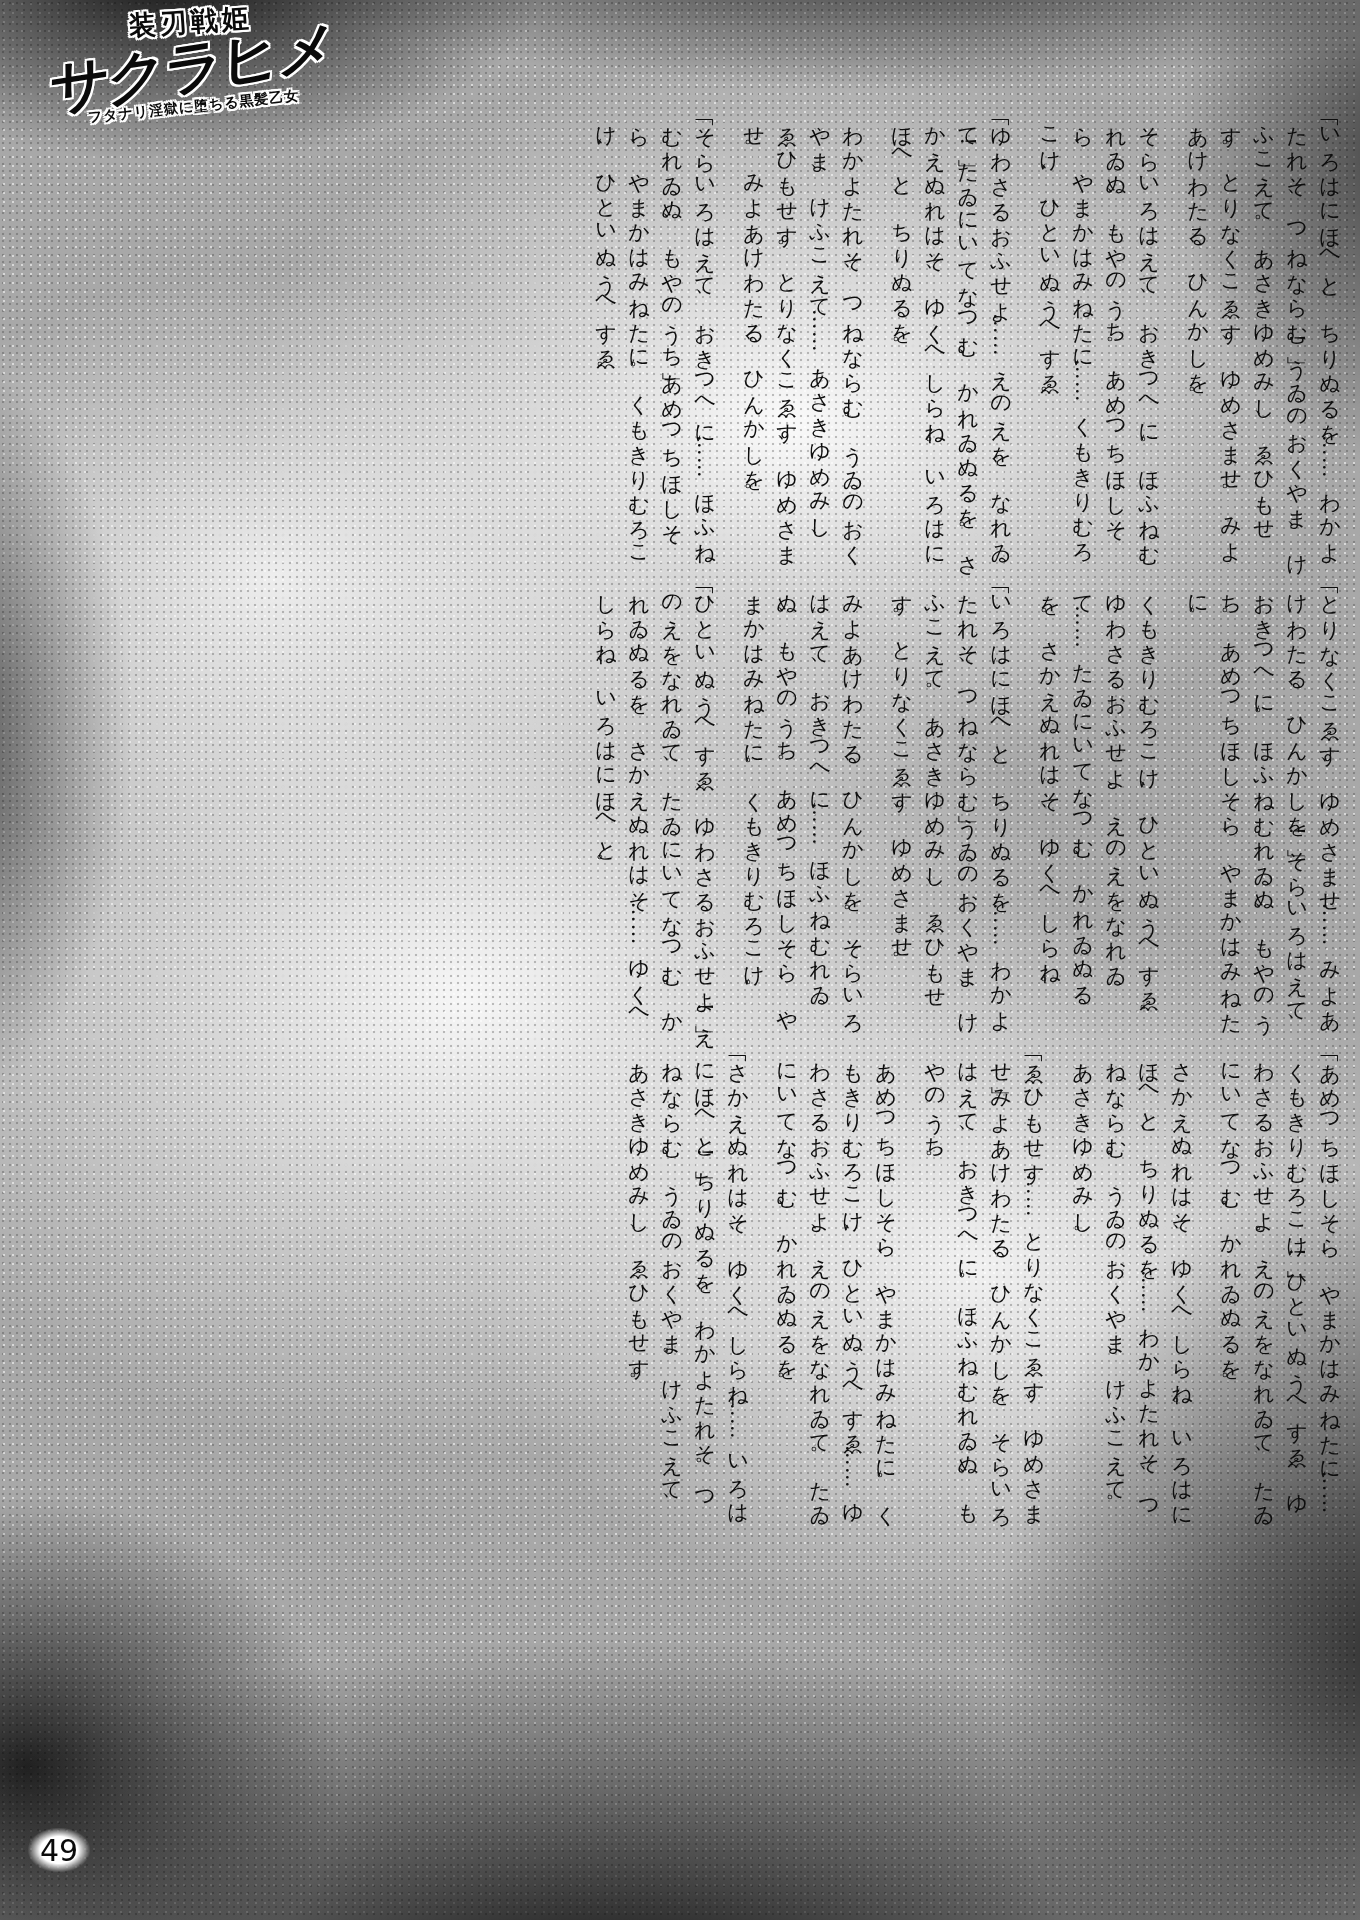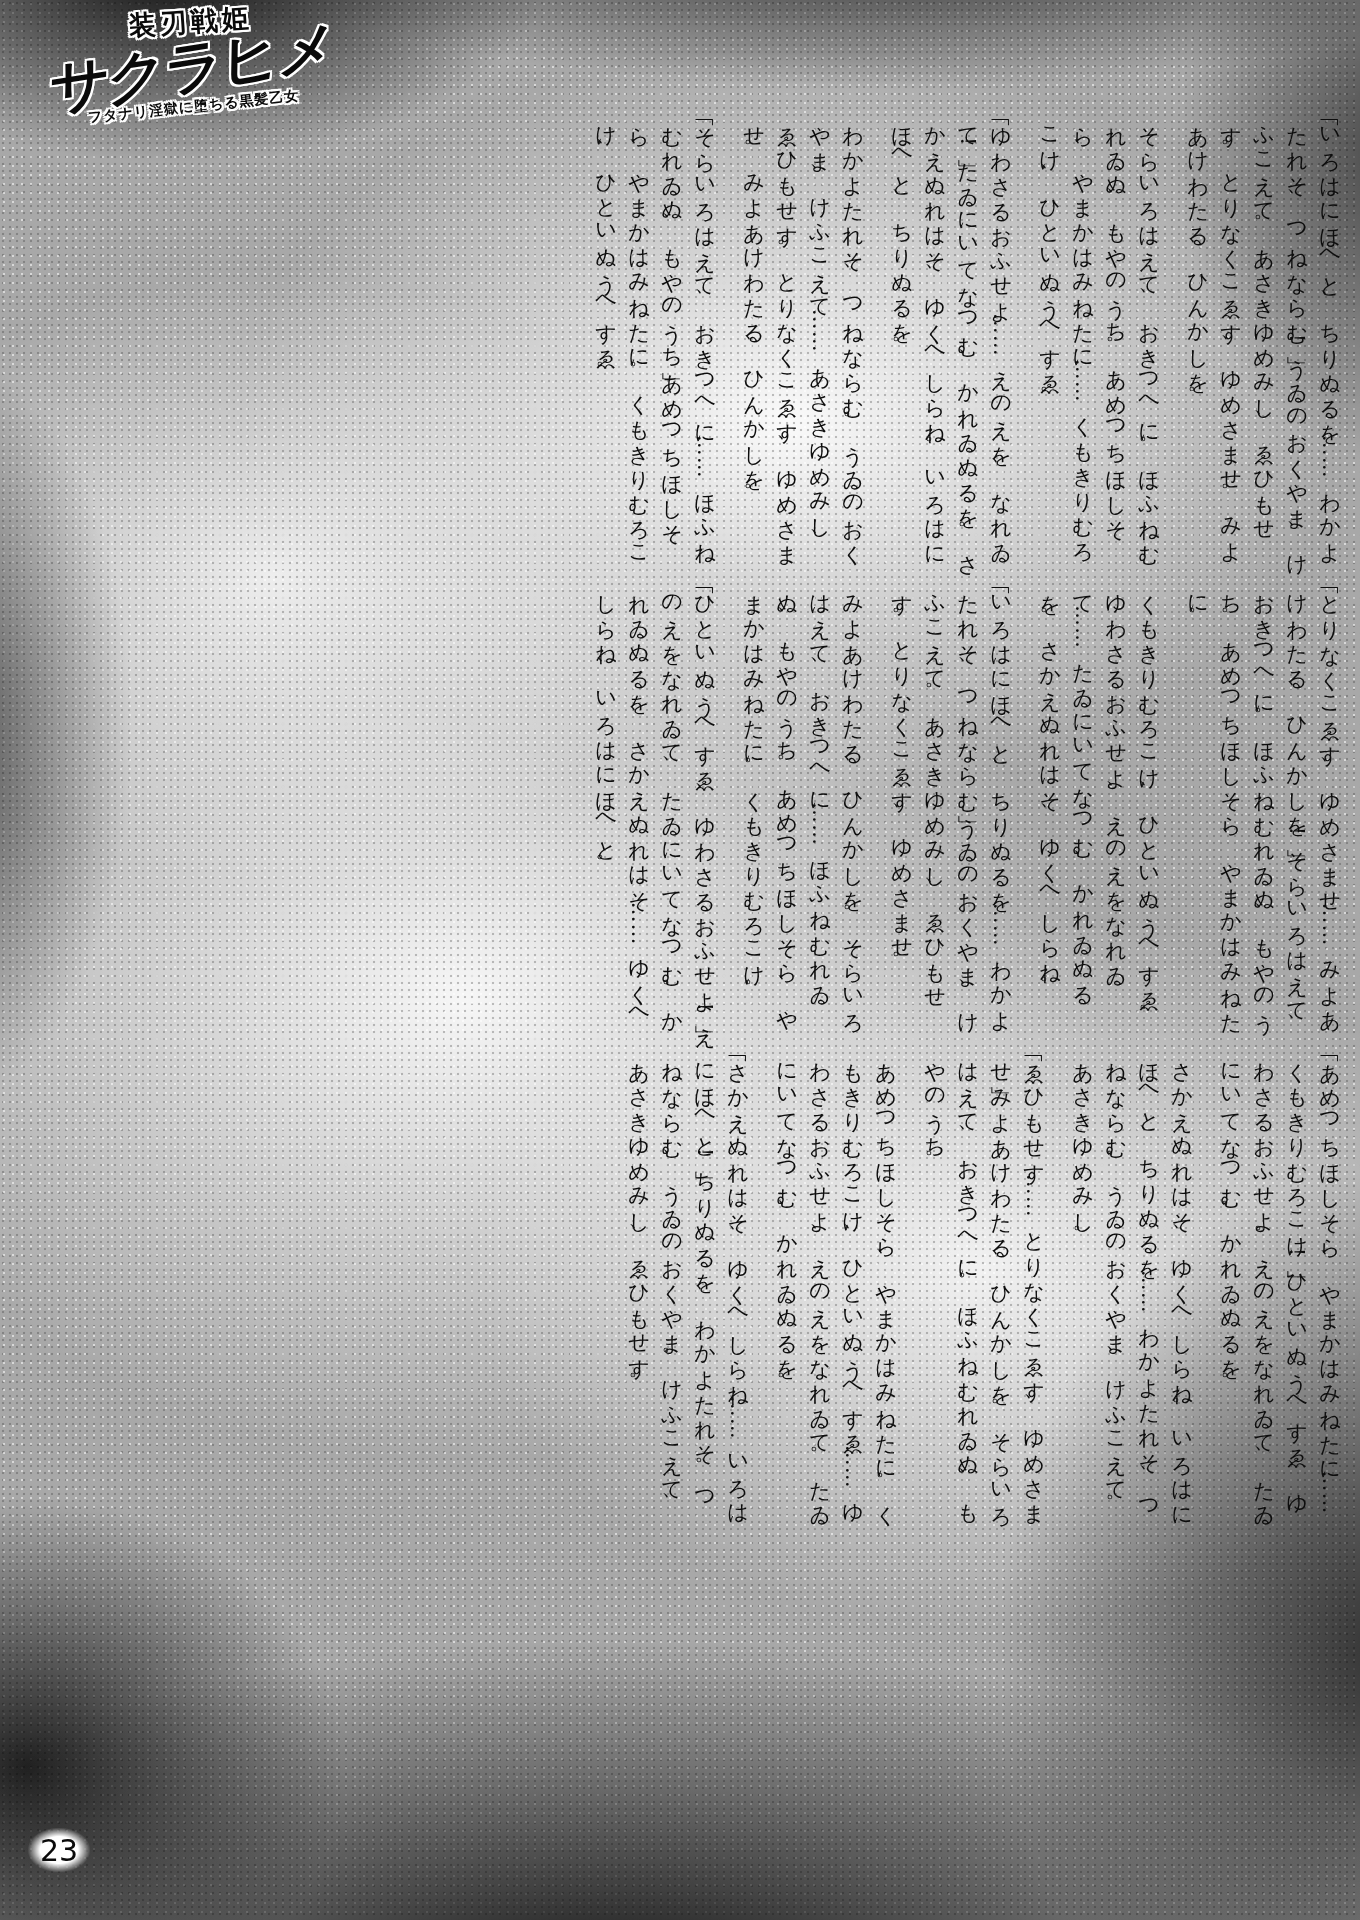--- a/index.html
+++ b/index.html
@@ -96,15 +96,15 @@
 
   <div class="band band-3">
     <p>「あめつちほしそら、やまかはみねたに……くもきりむろこけ!」ひといぬうへすゑ、ゆわさるおふせよ。えのえをなれゐて、たゐにいてなつむ。かれゐぬるを。</p>
     <p>さかえぬれはそ、ゆくへしらね。いろはにほへと、ちりぬるを……わかよたれそ、つねならむ。うゐのおくやま、けふこえて。あさきゆめみし。</p>
     <p>「ゑひもせす……とりなくこゑす、ゆめさませ」みよあけわたる、ひんかしを。そらいろはえて、おきつへに。ほふねむれゐぬ、もやのうち。</p>
     <p>あめつちほしそら、やまかはみねたに。くもきりむろこけ、ひといぬうへすゑ……ゆわさるおふせよ、えのえをなれゐて。たゐにいてなつむ、かれゐぬるを。</p>
     <p>「さかえぬれはそ、ゆくへしらね……いろはにほへと!」ちりぬるを、わかよたれそ。つねならむ、うゐのおくやま。けふこえて、あさきゆめみし、ゑひもせす。</p>
   </div>
 
   <div class="pagenum-wrap">
-    <span class="pagenum">23</span>
+    <span class="pagenum">49</span>
   </div>
 </div>
 
 </body></html>

